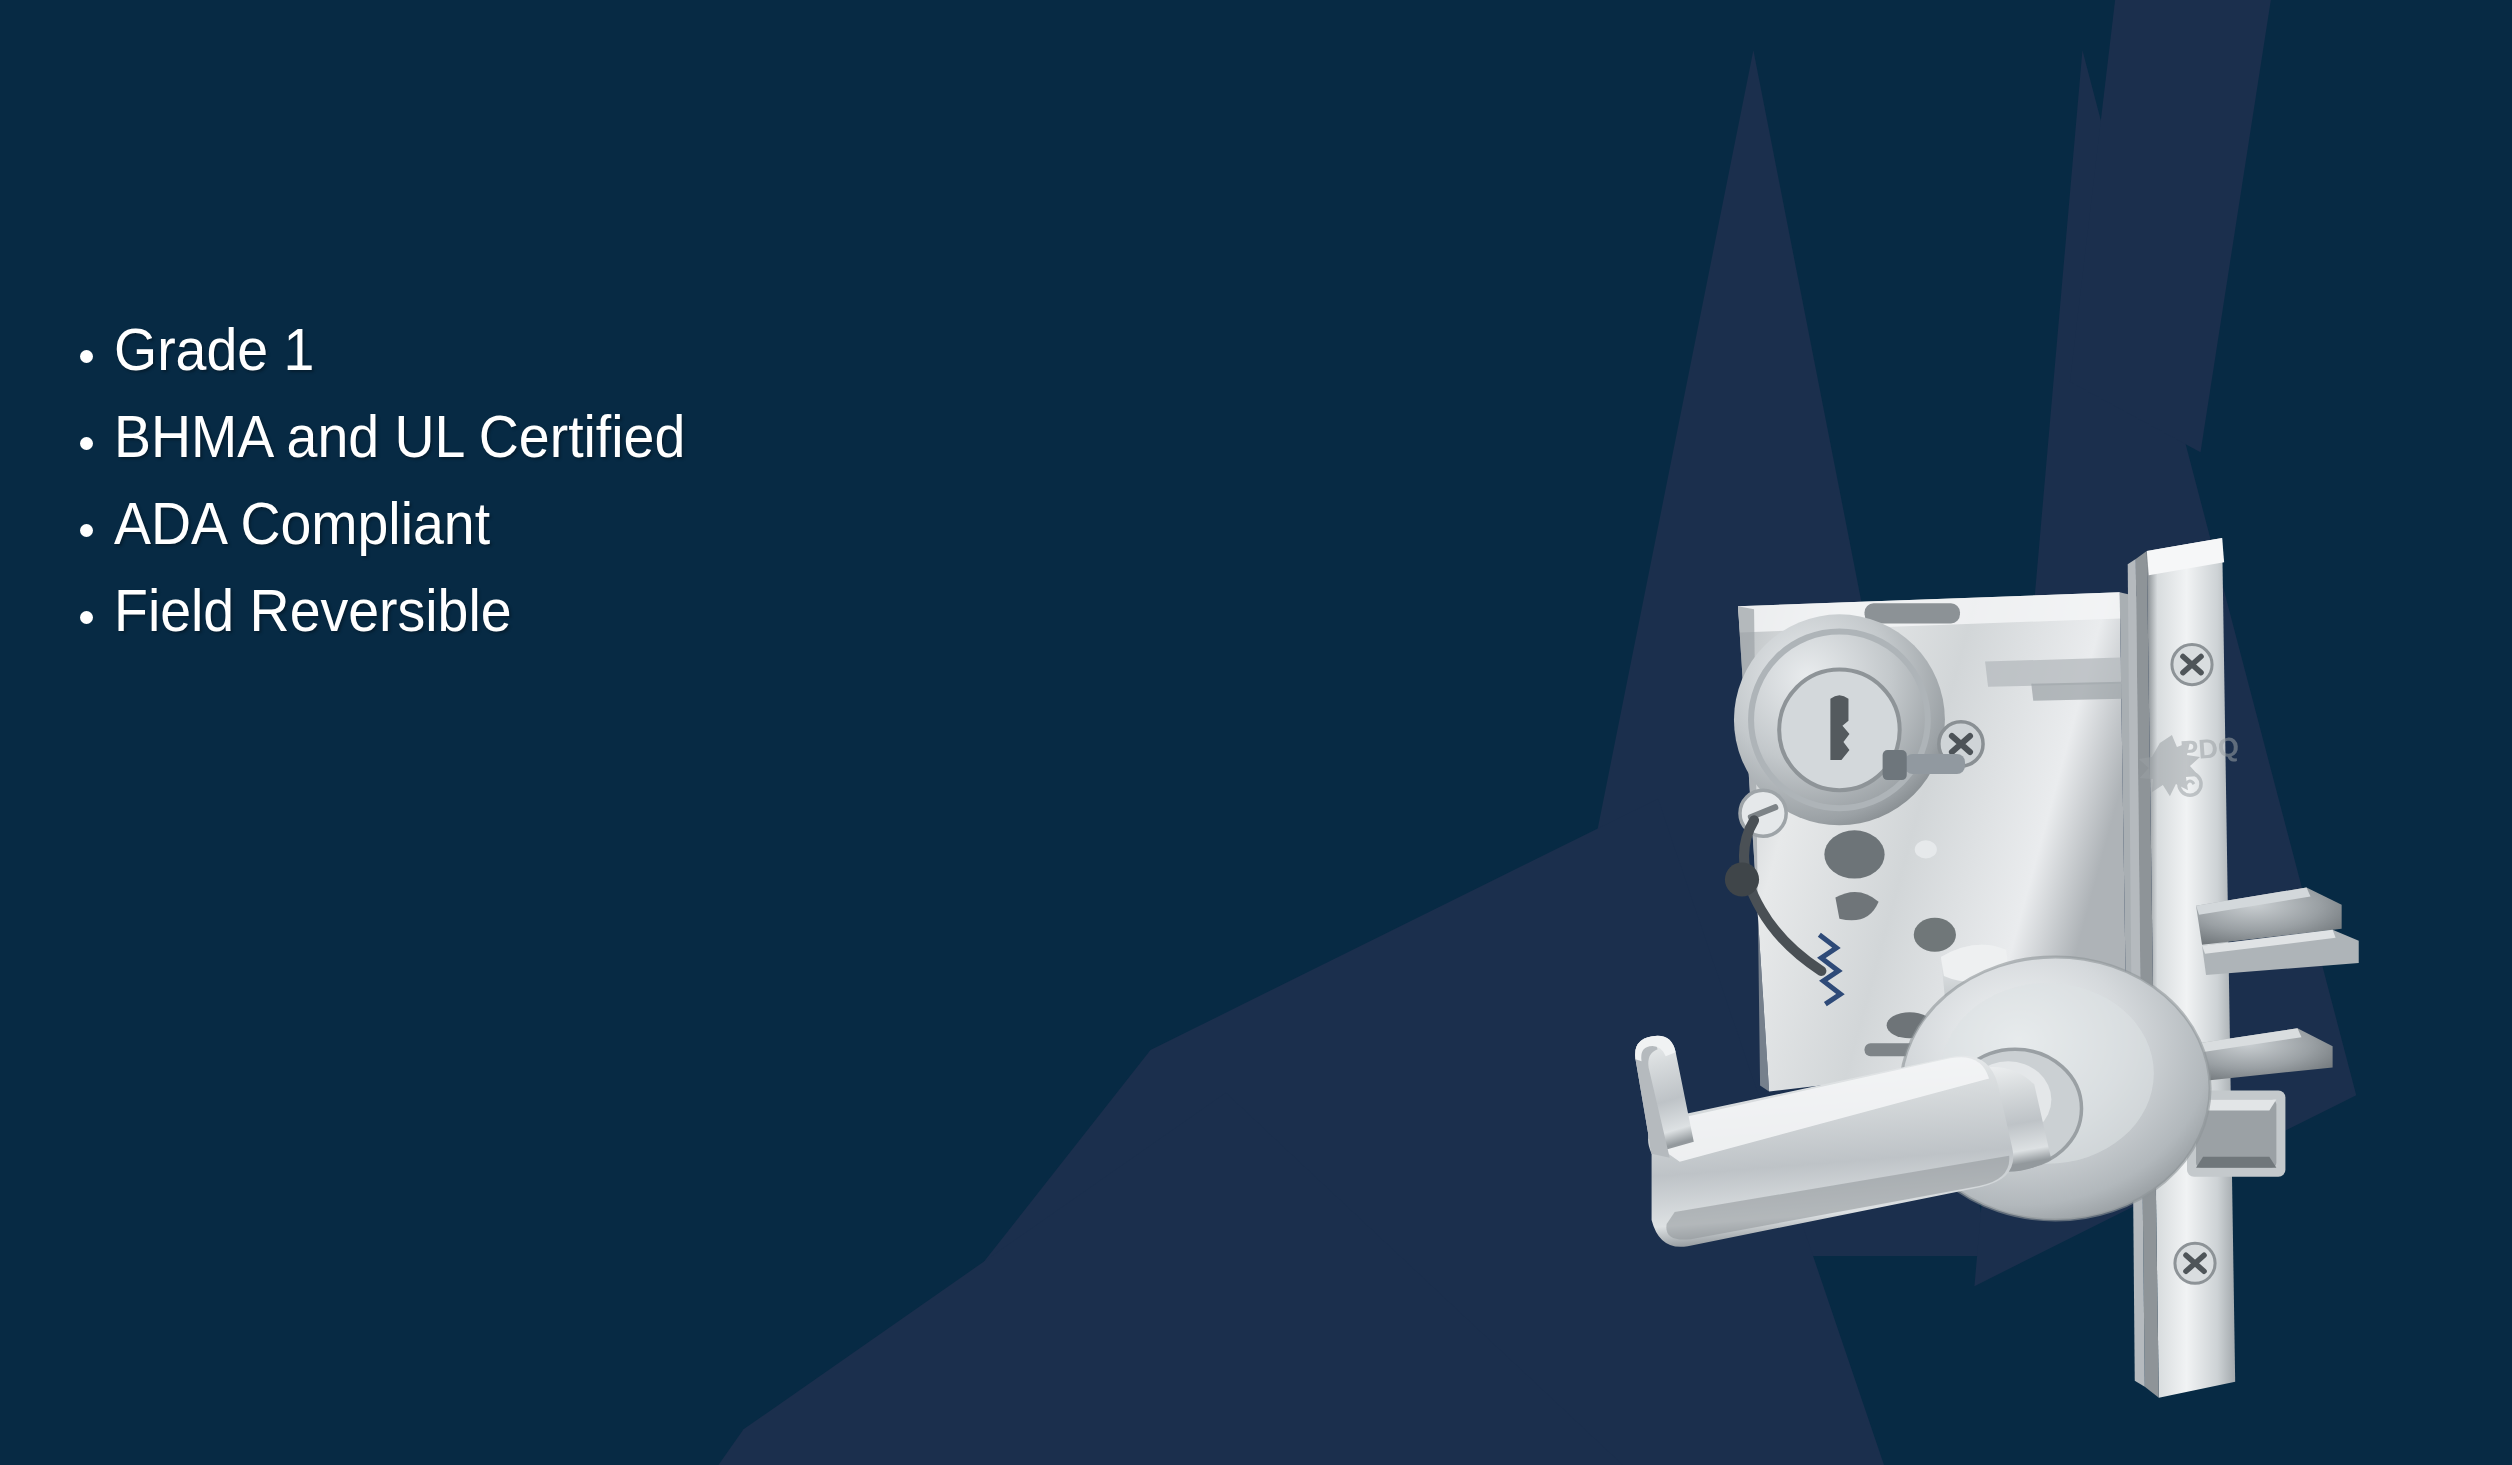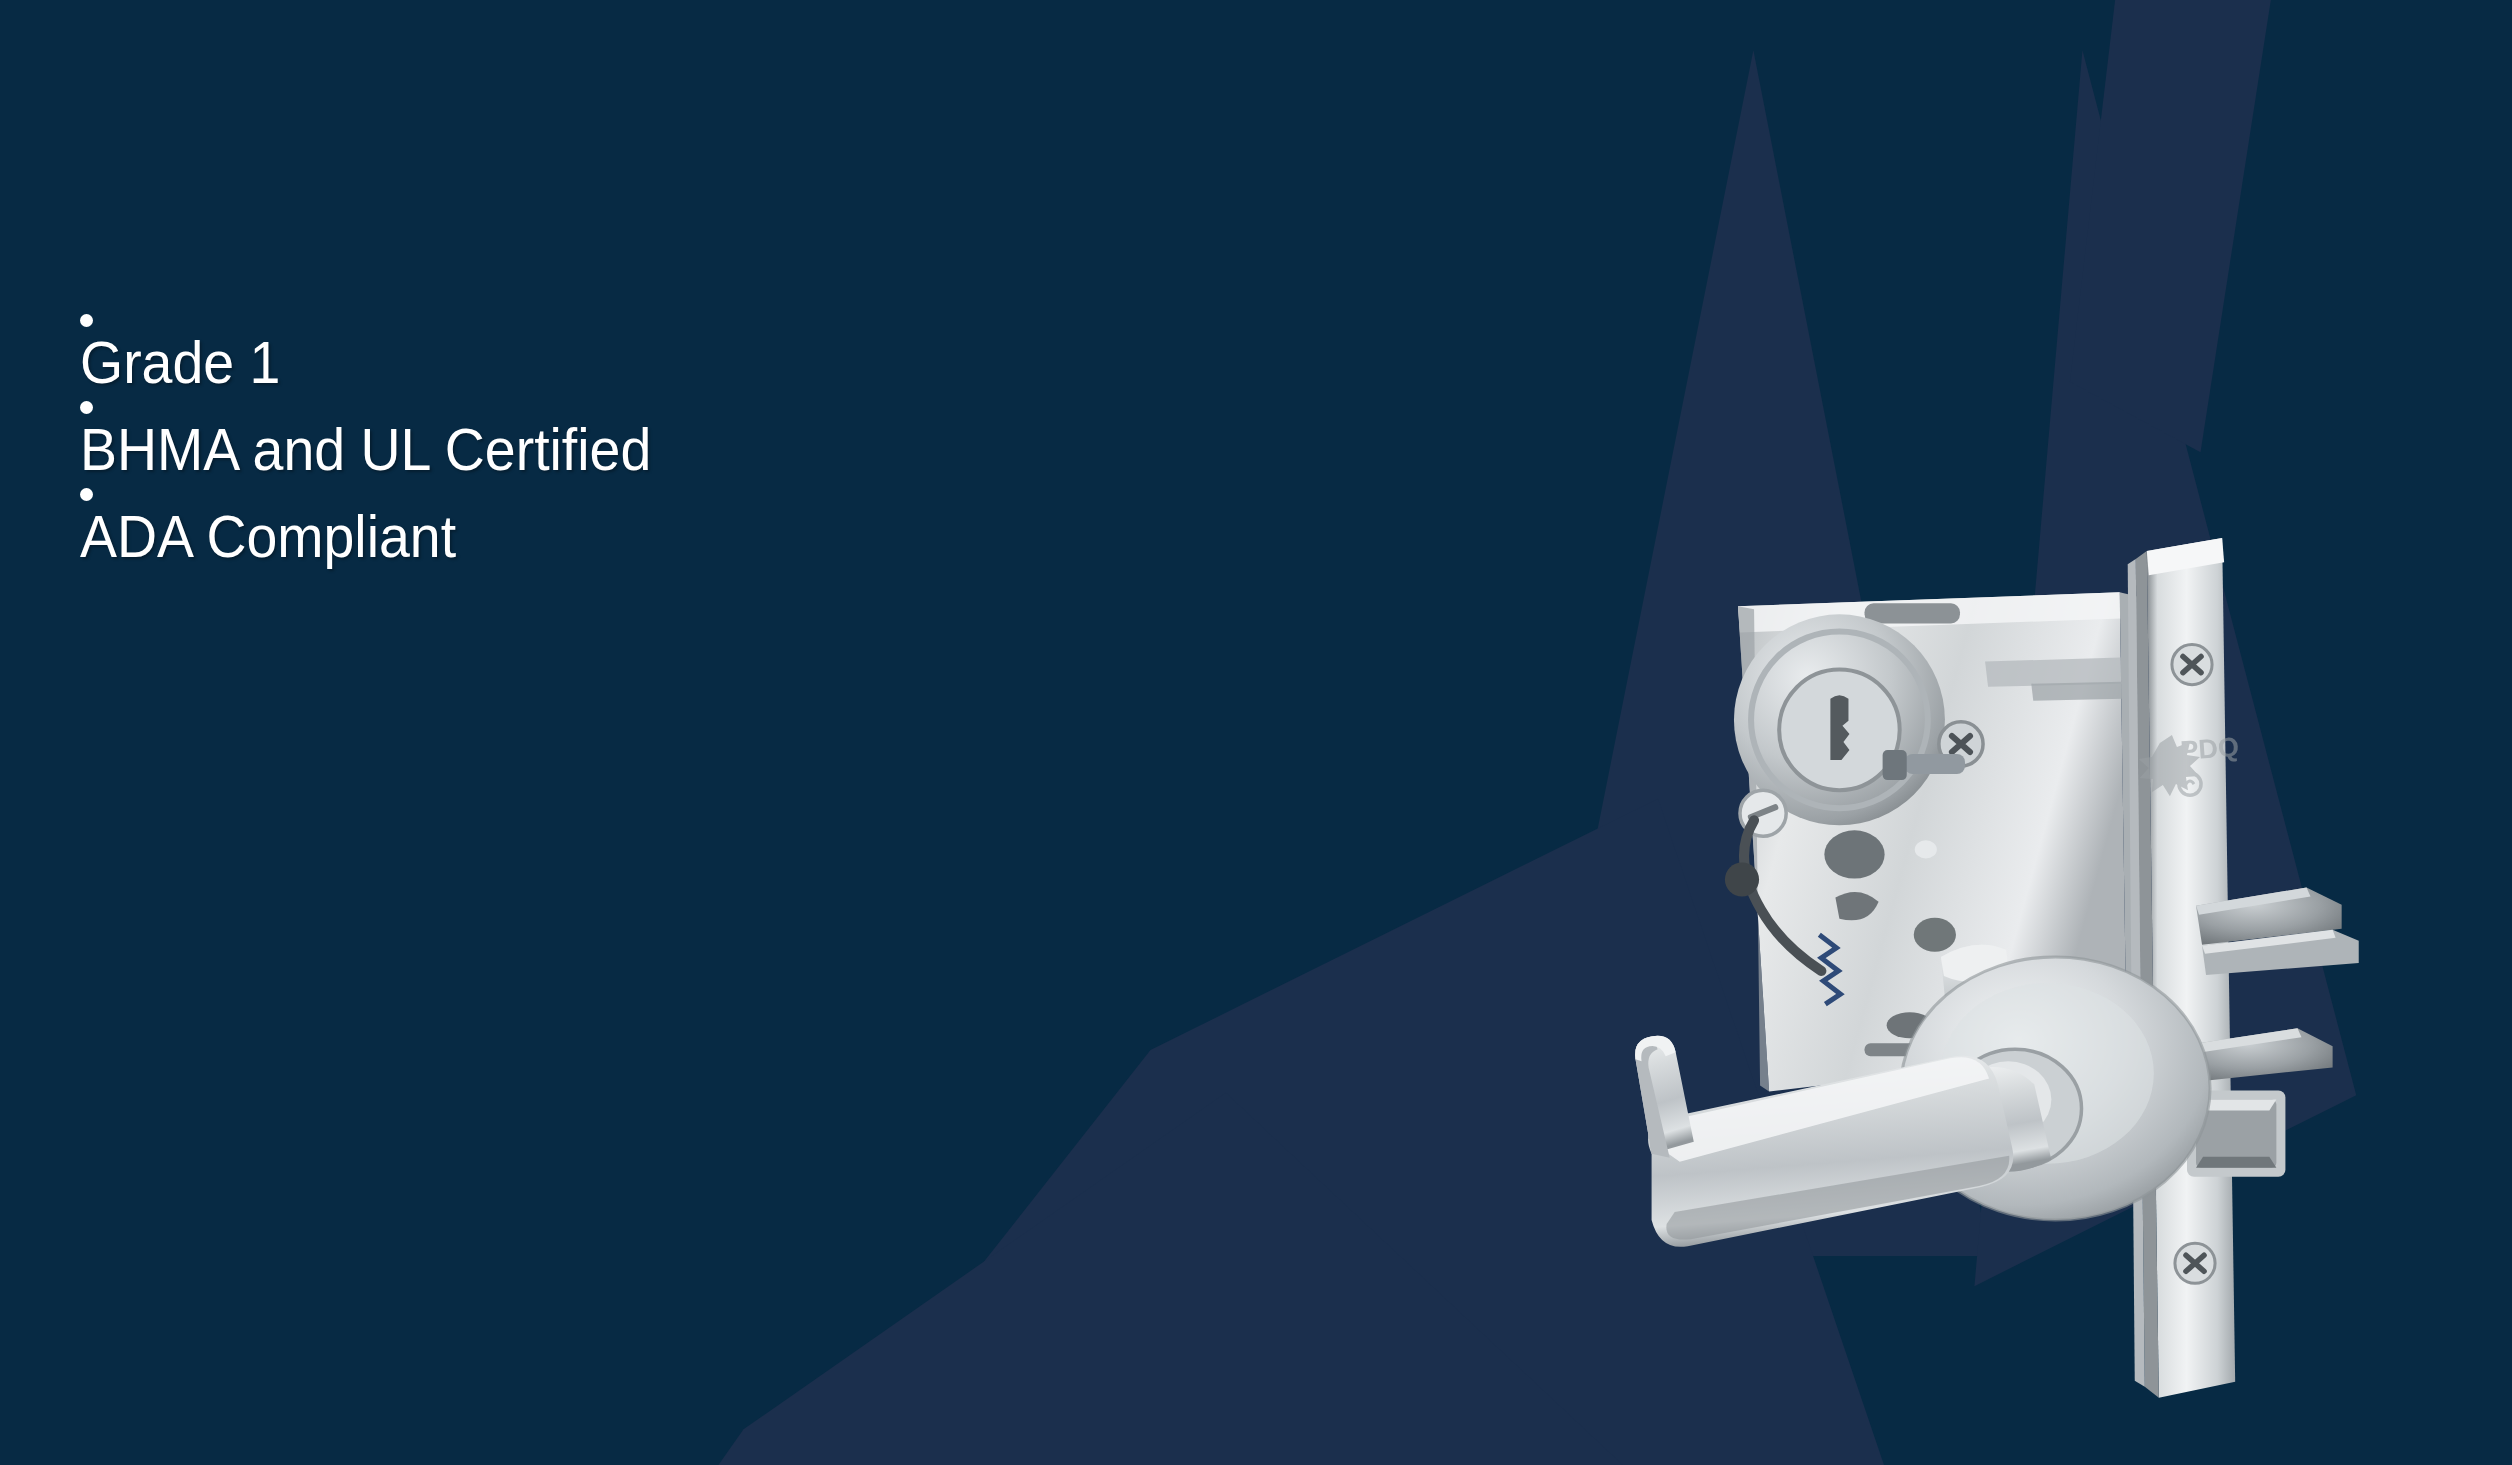--- a/index.html
+++ b/index.html
@@ -40,21 +40,20 @@
   .bullets {
     position:absolute;
     left:80px;
     top:321px;
     list-style:none;
   }
   .bullet-row {
     display:flex;
     align-items:baseline;
     height:87px;
-    flex-direction:column;
   }
   .bullet-dot {
     width:13px; height:13px;
     border-radius:50%;
     background:#ffffff;
     flex:0 0 auto;
     margin-right:21px;
     position:relative;
     top:-7px;
   }
@@ -113,20 +112,24 @@
       <span class="bullet-dot"></span>
       <span class="bullet-text">BHMA and UL Certified</span>
     </li>
 
     <li class="bullet-row">
       <span class="bullet-dot"></span>
       <span class="bullet-text">ADA Compliant</span>
     </li>
 
 
+    <li class="bullet-row">
+      <span class="bullet-dot"></span>
+      <span class="bullet-text">Field Reversible</span>
+    </li>
 
 
   </ul>
 
   <svg id="product-image" viewBox="0 0 1900 1790">
     <defs>
       <linearGradient id="steelV" x1="0" y1="0" x2="1" y2="0">
         <stop offset="0" stop-color="#9AA0A4"></stop>
         <stop offset="0.18" stop-color="#E4E7E9"></stop>
         <stop offset="0.42" stop-color="#C6CBCE"></stop>

